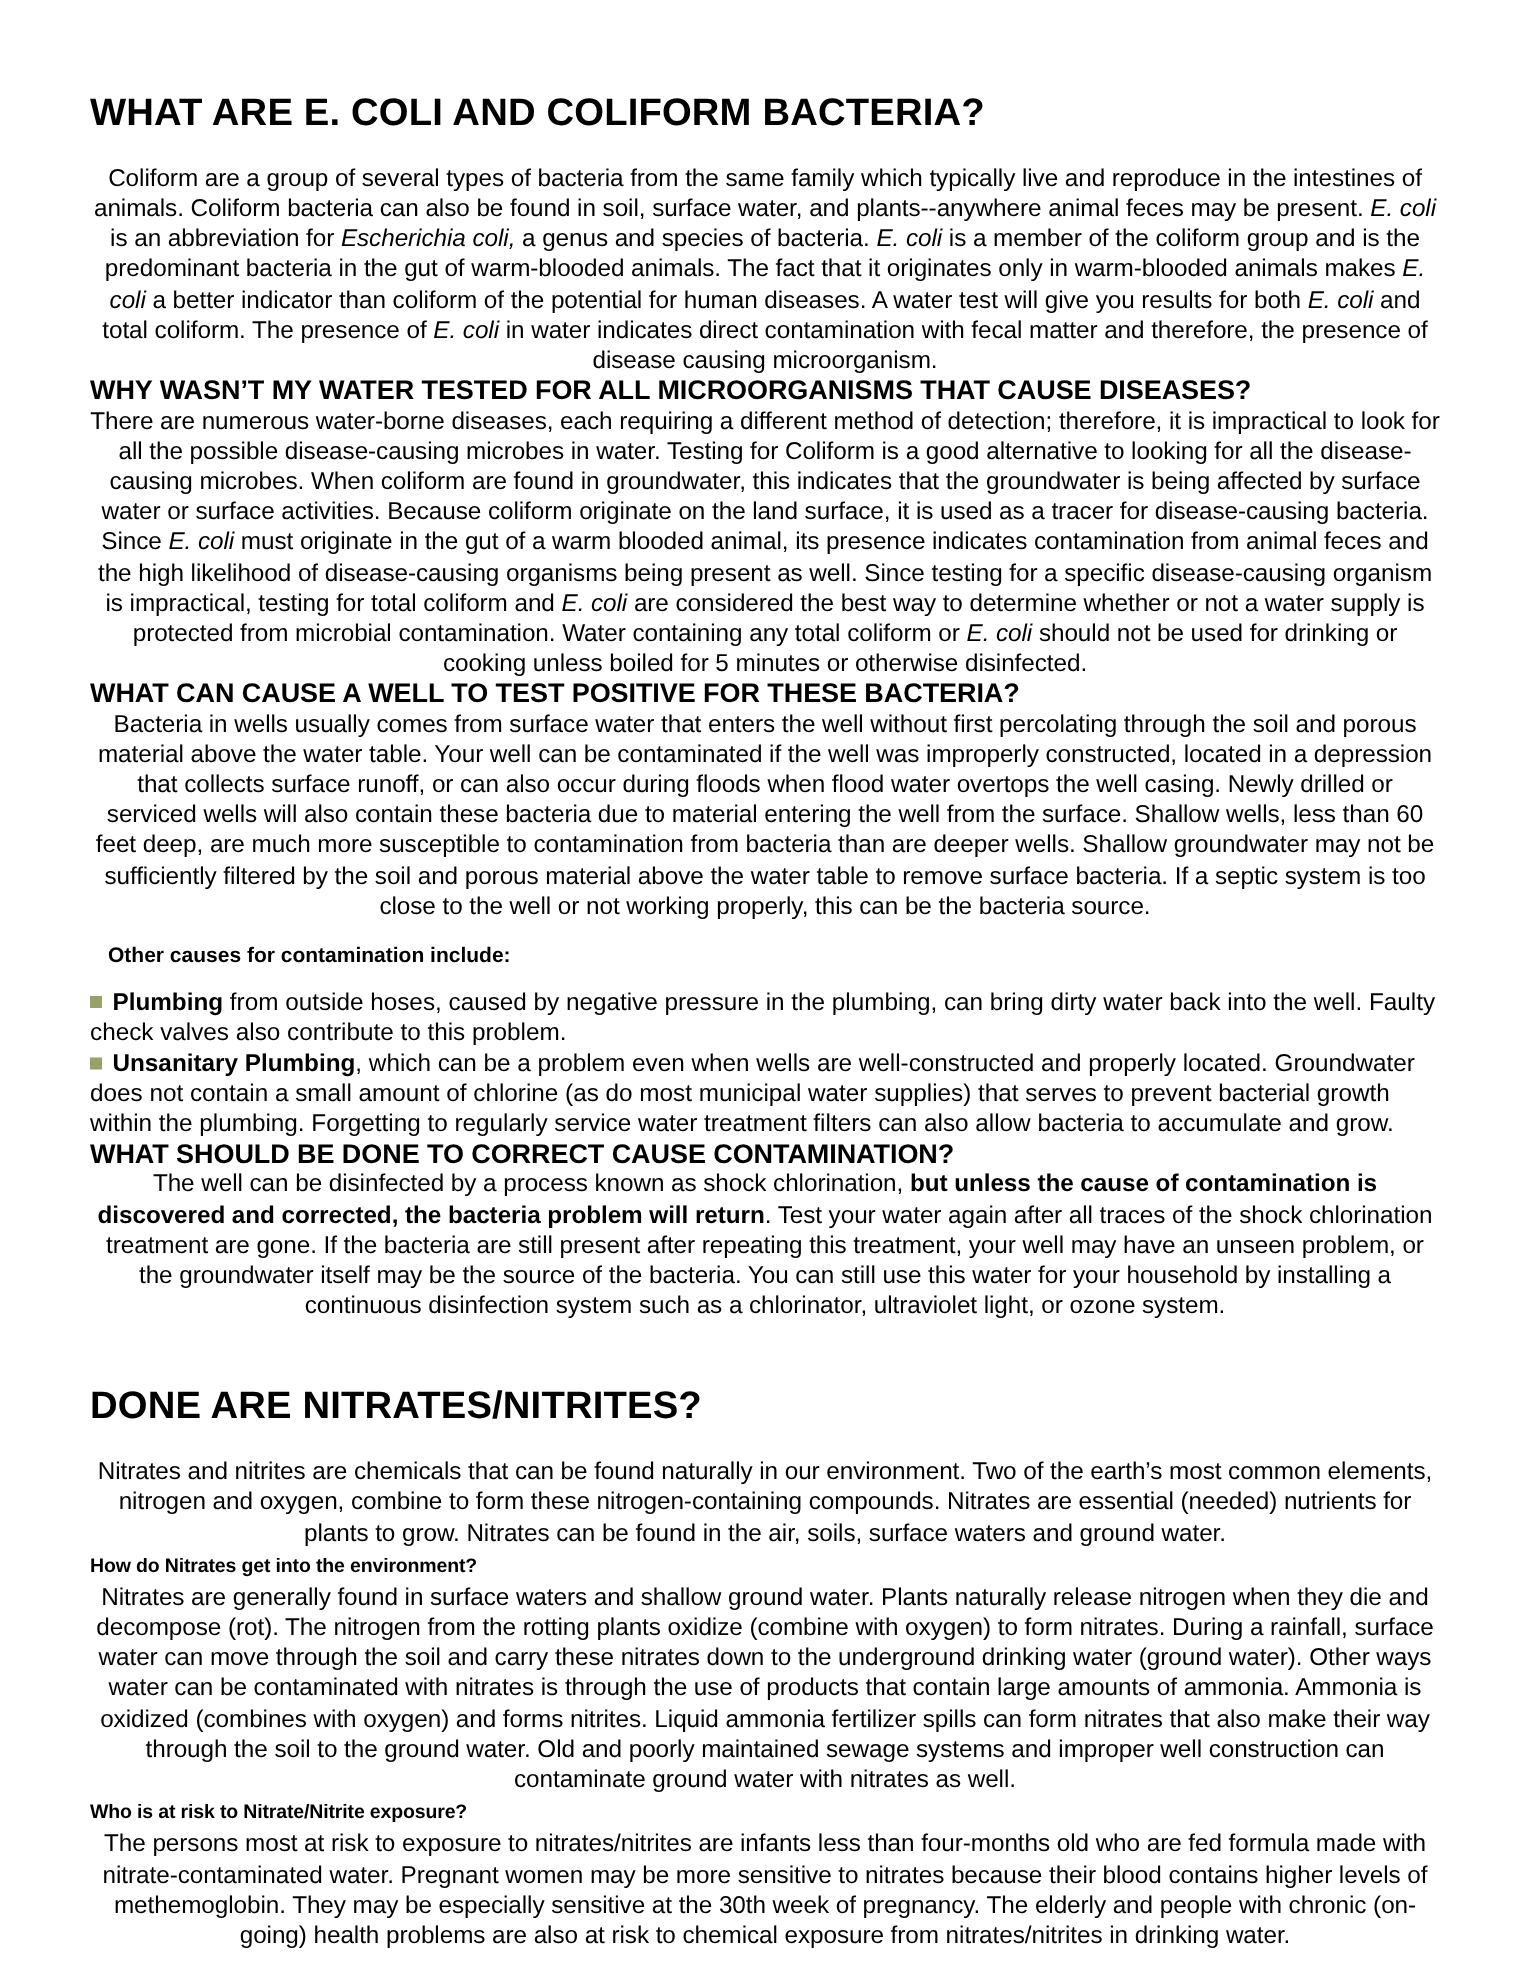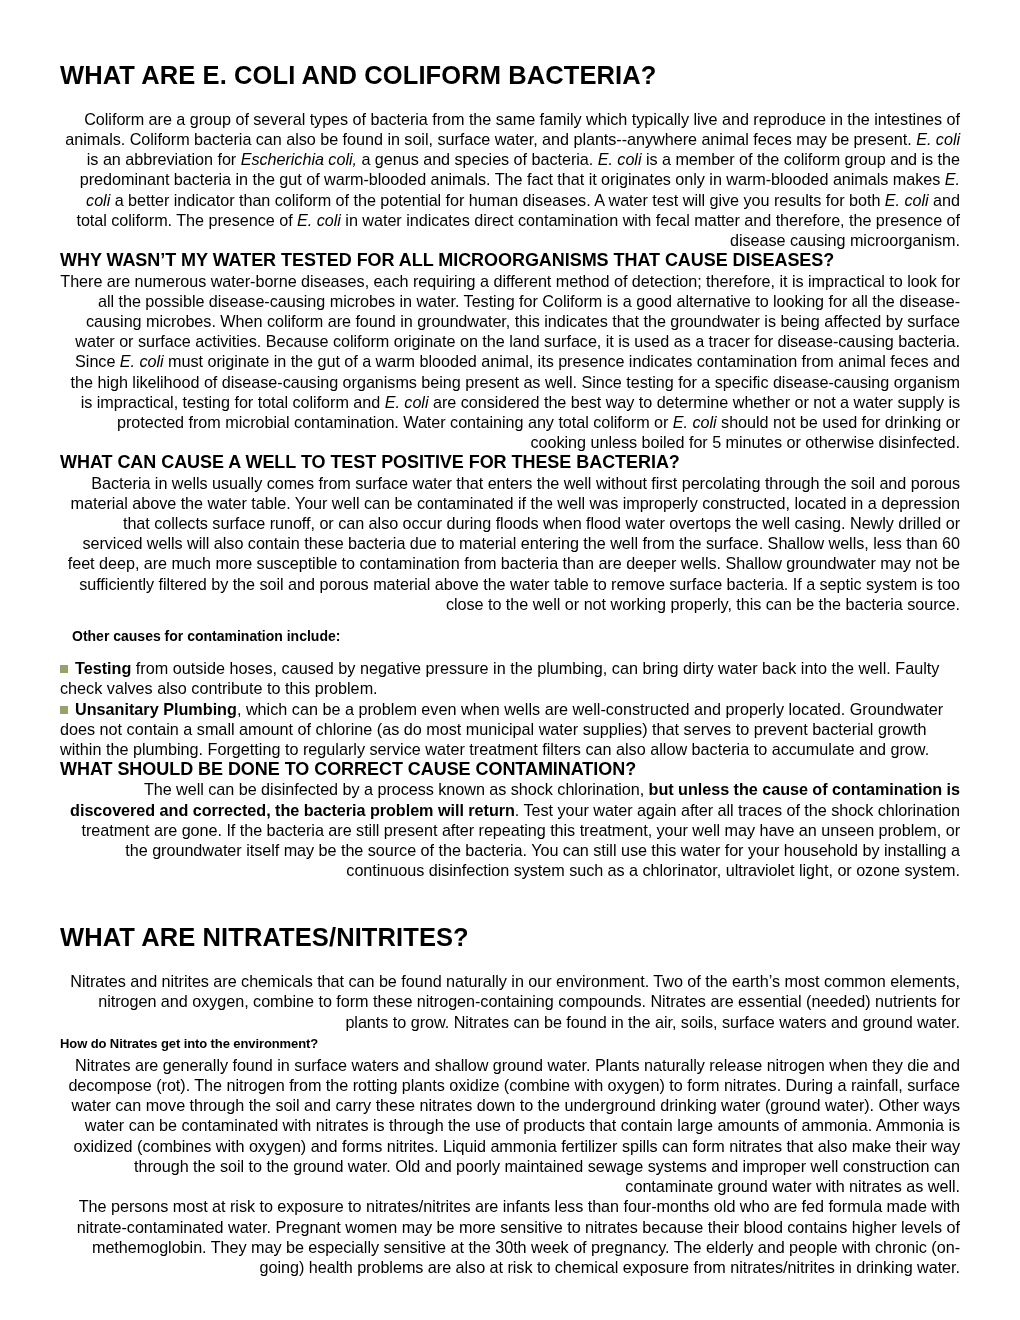--- a/index.html
+++ b/index.html
@@ -31,21 +31,21 @@
     margin: 12px 0 0 0;
     line-height: 1.25;
   }
   .spacer-after-title { height: 17px; }
   .spacer-before-h1 { height: 30px; }
 
   p.body-text {
     font-size: 16.2px;
     line-height: 20.2px;
     margin: 0;
-    text-align: right;
+    text-align: center;
     letter-spacing: -0.04px;
   }
   h2.section-head {
     font-size: 18px;
     font-weight: bold;
     line-height: 20.2px;
     margin: 0;
     letter-spacing: -0.05px;
   }
   h3.sub-head {
@@ -98,34 +98,35 @@
 
   <p class="body-text"><span>There are numerous water-borne diseases, each requiring a different method of detection; therefore, it is impractical to look for all the possible disease-causing microbes in water. Testing for Coliform is a good alternative to looking for all the disease-causing microbes. When coliform are found in groundwater, this indicates that the groundwater is being affected by surface water or surface activities. Because coliform originate on the land surface, it is used as a tracer for disease-causing bacteria. Since </span><span class="ital">E. coli</span><span> must originate in the gut of a warm blooded animal, its presence indicates contamination from animal feces and the high likelihood of disease-causing organisms being present as well. Since testing for a specific disease-causing organism is impractical, testing for total coliform and </span><span class="ital">E. coli</span><span> are considered the best way to determine whether or not a water supply is protected from microbial contamination.  Water containing any total coliform or </span><span class="ital">E. coli</span><span> should not be used for drinking or cooking unless boiled for 5 minutes or otherwise disinfected.</span></p>
 
   <h2 class="section-head">WHAT CAN CAUSE A WELL TO TEST POSITIVE FOR THESE BACTERIA?</h2>
 
   <p class="body-text">Bacteria in wells usually comes from surface water that enters the well without first percolating through the soil and porous material above the water table. Your well can be contaminated if the well was improperly constructed, located in a depression that collects surface runoff, or can also occur during floods when flood water overtops the well casing. Newly drilled or serviced wells will also contain these bacteria due to material entering the well from the surface. Shallow wells, less than 60 feet deep, are much more susceptible to contamination from bacteria than are deeper wells. Shallow groundwater may not be sufficiently filtered by the soil and porous material above the water table to remove surface bacteria.  If a septic system is too close to the well or not working properly, this can be the bacteria source.</p>
 
   <p class="lead-in">Other causes for contamination include:</p>
 
   <ul class="bullet-list">
-    <li><span class="bullet-marker" style="background: rgb(154, 160, 106);"></span><span class="bold">Testing</span><span> from outside hoses, caused by negative pressure in the plumbing, can bring dirty water back into the well. Faulty check valves also contribute to this problem.</span></li>
+    <li><span class="bullet-marker" style="background: rgb(154, 160, 106);"></span><span class="bold">Plumbing</span><span> from outside hoses, caused by negative pressure in the plumbing, can bring dirty water back into the well. Faulty check valves also contribute to this problem.</span></li>
     <li><span class="bullet-marker" style="background: rgb(154, 160, 106);"></span><span class="bold">Unsanitary Plumbing</span><span>, which can be a problem even when wells are well-constructed and properly located. Groundwater does not contain a small amount of chlorine (as do most municipal water supplies) that serves to prevent bacterial growth within the plumbing. Forgetting to regularly service water treatment filters can also allow bacteria to accumulate and grow.</span></li>
   </ul>
 
   <h2 class="section-head">WHAT SHOULD BE DONE TO CORRECT CAUSE CONTAMINATION?</h2>
 
   <p class="body-text"><span>The well can be disinfected by a process known as shock chlorination, </span><span class="bold">but unless the cause of contamination is discovered and corrected, the bacteria problem will return</span><span>. Test your water again after all traces of the shock chlorination treatment are gone. If the bacteria are still present after repeating this treatment, your well may have an unseen problem, or the groundwater itself may be the source of the bacteria. You can still use this water for your household by installing a continuous disinfection system such as a chlorinator, ultraviolet light, or ozone system.</span></p>
 
   <div class="spacer-before-h1"></div>
-  <h1 class="doc-title">WHAT ARE NITRATES/NITRITES?</h1>
+  <h1 class="doc-title">DONE ARE NITRATES/NITRITES?</h1>
   <div class="spacer-after-title"></div>
 
   <p class="body-text">Nitrates and nitrites are chemicals that can be found naturally in our environment. Two of the earth’s most common elements, nitrogen and oxygen, combine to form these nitrogen-containing compounds. Nitrates are essential (needed) nutrients for plants to grow. Nitrates can be found in the air, soils, surface waters and ground water.</p>
 
   <h3 class="sub-head">How do Nitrates get into the environment?</h3>
 
   <p class="body-text">Nitrates are generally found in surface waters and shallow ground water. Plants naturally release nitrogen when they die and decompose (rot). The nitrogen from the rotting plants oxidize (combine with oxygen) to form nitrates. During a rainfall, surface water can move through the soil and carry these nitrates down to the underground drinking water (ground water). Other ways water can be contaminated with nitrates is through the use of products that contain large amounts of ammonia. Ammonia is oxidized (combines with oxygen) and forms nitrites. Liquid ammonia fertilizer spills can form nitrates that also make their way through the soil to the ground water. Old and poorly maintained sewage systems and improper well construction can contaminate ground water with nitrates as well.</p>
 
+  <h3 class="sub-head">Who is at risk to Nitrate/Nitrite exposure?</h3>
 
   <p class="body-text">The persons most at risk to exposure to nitrates/nitrites are infants less than four-months old who are fed formula made with nitrate-contaminated water.  Pregnant women may be more sensitive to nitrates because their blood contains higher levels of methemoglobin. They may be especially sensitive at the 30th week of pregnancy.  The elderly and people with chronic (on-going) health problems are also at risk to chemical exposure from nitrates/nitrites in drinking water.</p>
 
 </div>
 
 </body></html>

